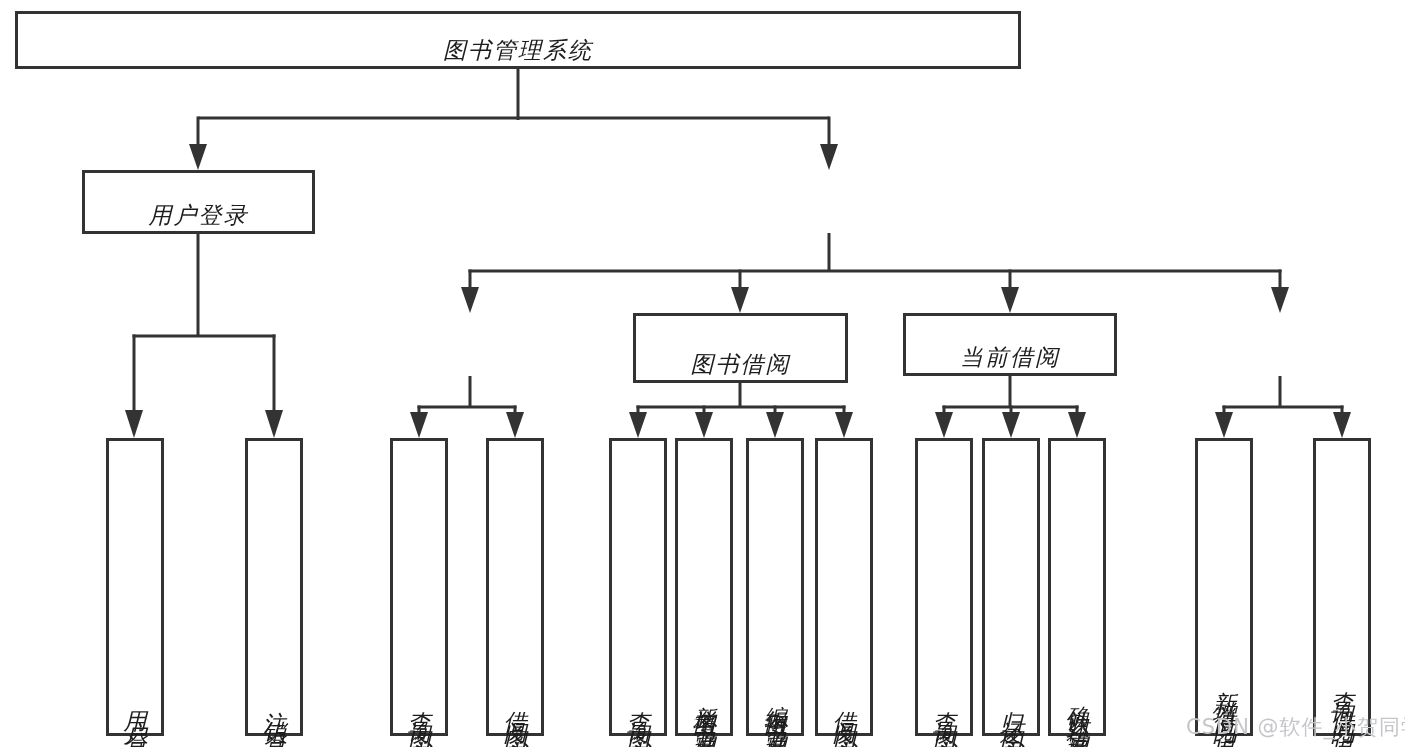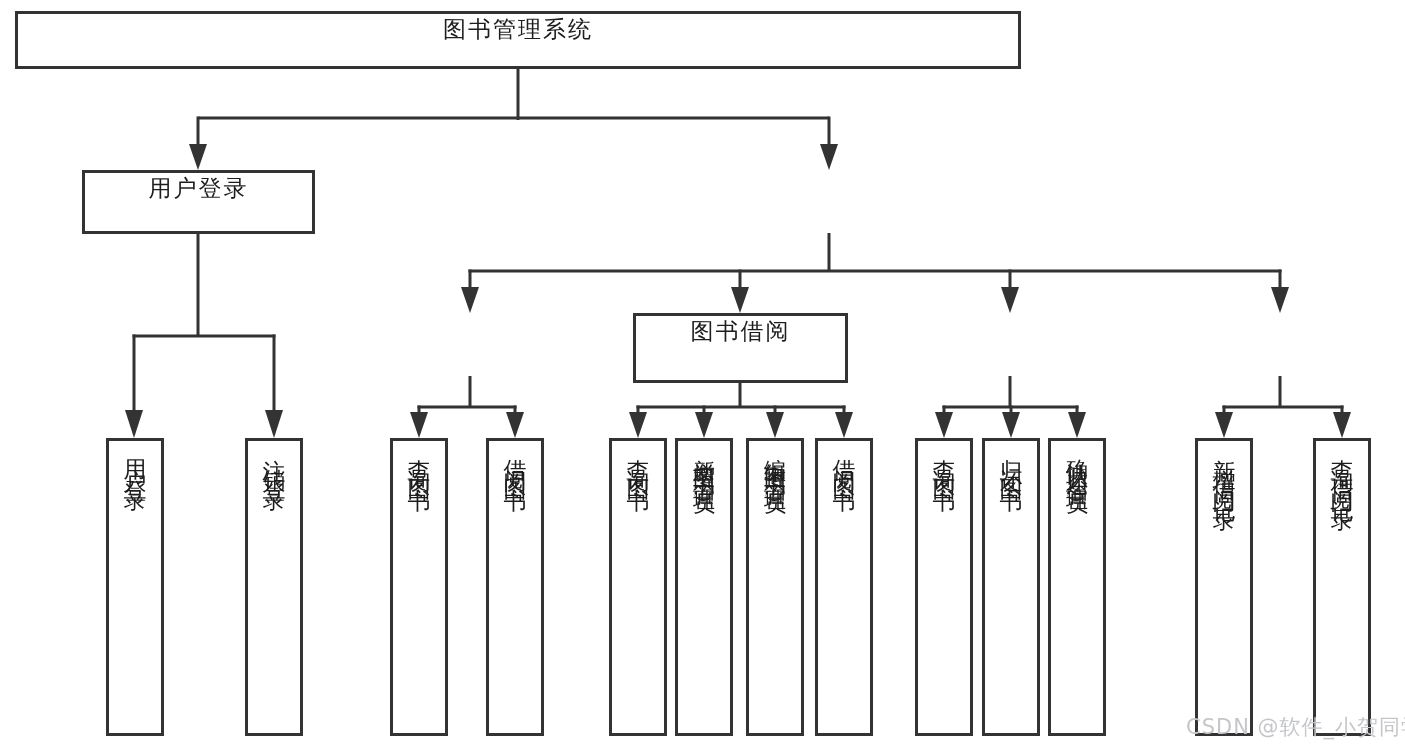--- a/index.html
+++ b/index.html
@@ -23,23 +23,24 @@
     width: 1405px; height: 747px;
     color: var(--line);
     pointer-events: none;
   }
   .box {
     position: absolute;
     box-sizing: border-box;
     background: #ffffff;
     border: 3px solid var(--line);
     display: flex;
-    align-items: flex-start;
+    align-items: flex-end;
     justify-content: center;
     z-index: 2;
+    font-style: italic;
   }
   .h-label {
     font-size: 23px;
     color: var(--text);
     letter-spacing: 2px;
     white-space: nowrap;
   }
   .v-text {
     writing-mode: vertical-rl;
     text-orientation: mixed;
@@ -135,20 +136,23 @@
     <span class="h-label">图书管理系统</span>
   </div>
 
   <div class="box" style="left:82px;top:170px;width:233px;height:64px">
     <span class="h-label">用户登录</span>
   </div>
 
   <div class="box" style="left:633px;top:313px;width:215px;height:70px">
     <span class="h-label">图书借阅</span>
   </div>
+  <div class="box" style="left:903px;top:313px;width:214px;height:63px">
+    <span class="h-label">当前借阅</span>
+  </div>
 
   <div class="box" style="left:106px;top:438px;width:58px;height:298px">
     <span class="v-text">用户登录</span>
   </div>
   <div class="box" style="left:245px;top:438px;width:58px;height:298px">
     <span class="v-text">注销登录</span>
   </div>
 
   <div class="box" style="left:390px;top:438px;width:58px;height:298px">
     <span class="v-text">查询图书</span>

